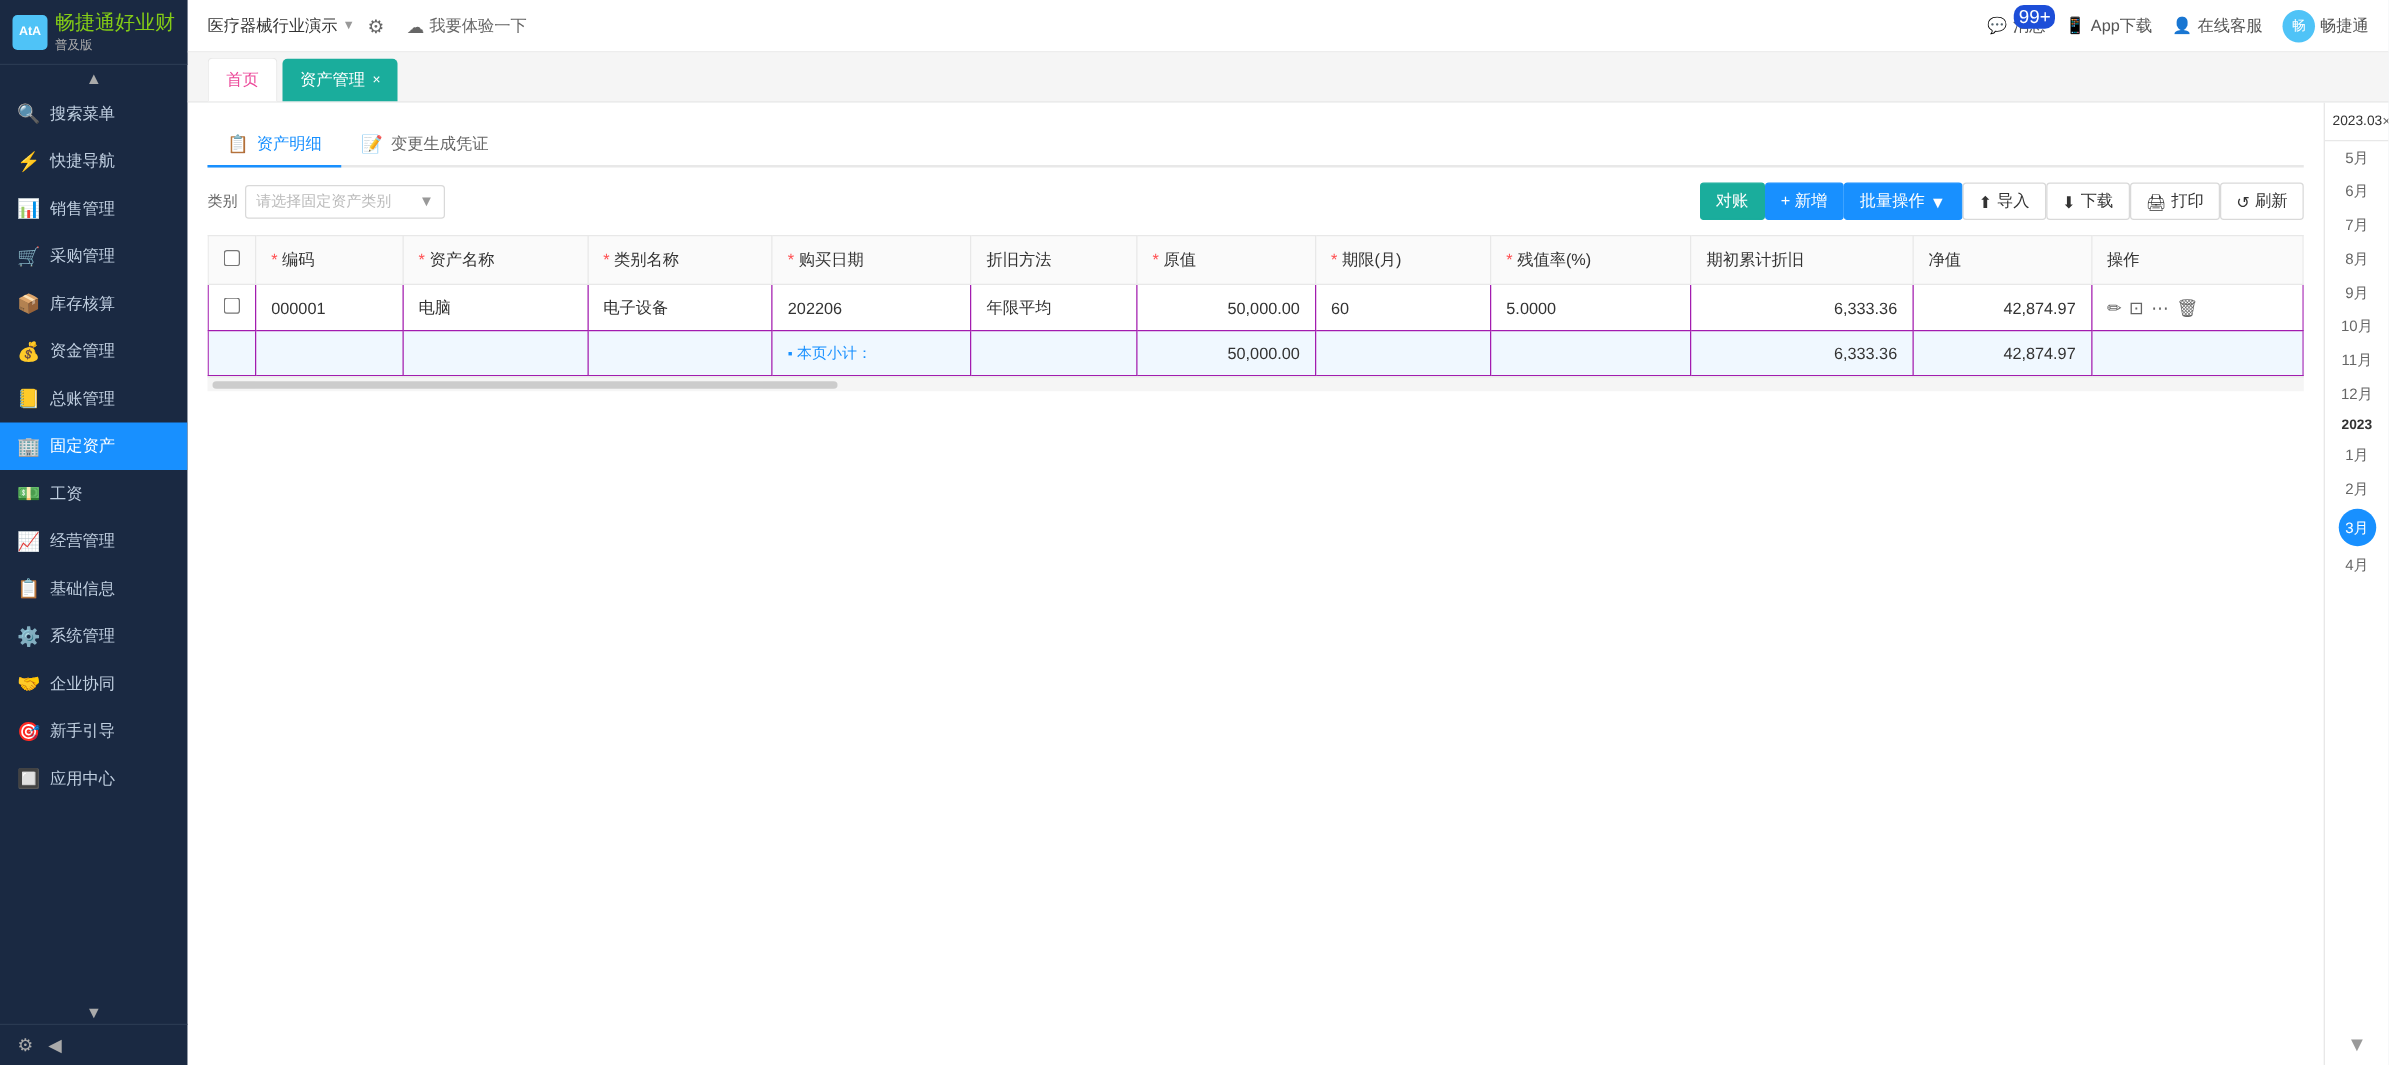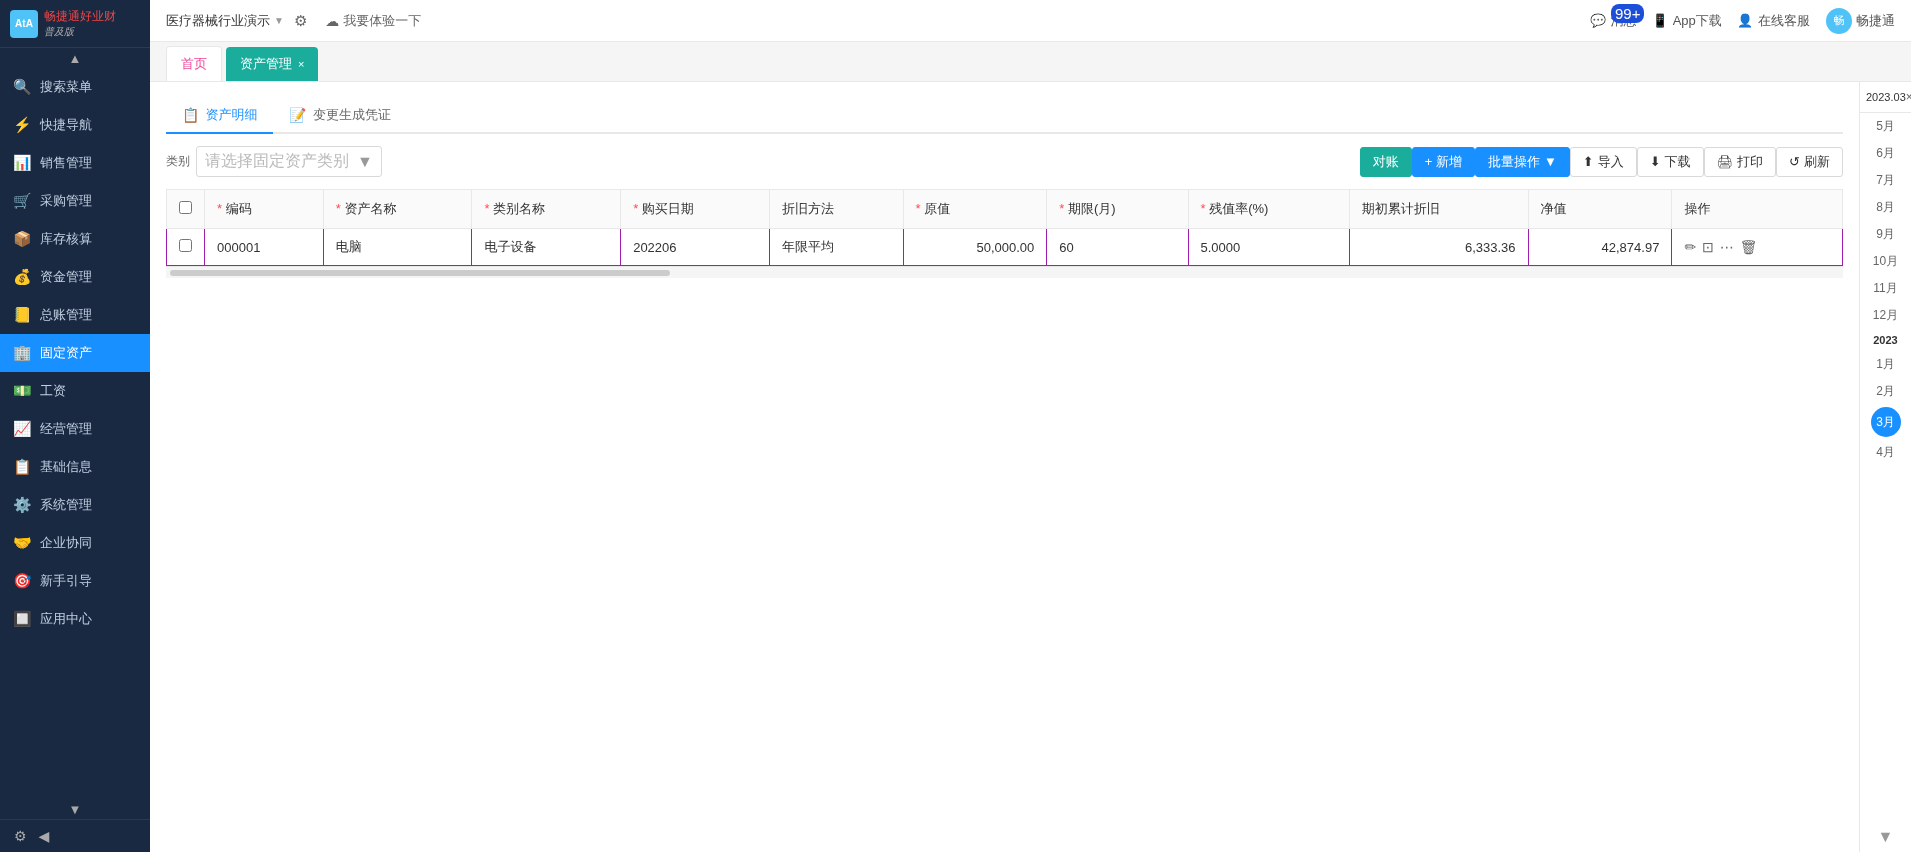--- a/index.html
+++ b/index.html
@@ -45,21 +45,21 @@
     
     .sub-tabs { display: flex; gap: 0; margin-bottom: 12px; border-bottom: 2px solid #e8e8e8; }
     .sub-tab { padding: 8px 16px; font-size: 13px; cursor: pointer; color: #666; display: flex; align-items: center; gap: 6px; }
     .sub-tab.active { color: #1890ff; border-bottom: 2px solid #1890ff; margin-bottom: -2px; }
     .sub-tab-icon { font-size: 14px; }
 
     
     .toolbar { display: flex; align-items: center; gap: 8px; margin-bottom: 12px; }
     .toolbar-filter { display: flex; align-items: center; gap: 6px; }
     .filter-label { font-size: 12px; color: #666; }
-    .filter-select { display: flex; align-items: center; gap: 8px; border: 1px solid #d9d9d9; border-radius: 3px; padding: 4px 8px; font-size: 16px; color: #999; cursor: pointer; min-width: 80px; }
+    .filter-select { display: flex; align-items: center; gap: 20px; border: 1px solid #d9d9d9; border-radius: 3px; padding: 4px 8px; font-size: 12px; color: #999; cursor: pointer; min-width: 80px; }
     .filter-select-wide { min-width: 160px; }
     .toolbar-right { margin-left: auto; display: flex; align-items: center; gap: 0; }
     .btn { padding: 5px 12px; border-radius: 3px; font-size: 13px; cursor: pointer; border: 1px solid #d9d9d9; background: #fff; color: #333; display: flex; align-items: center; gap: 4px; }
     .btn-primary { background: #1890ff; color: #fff; border-color: #1890ff; }
     .btn-teal { background: #1aad9c; color: #fff; border-color: #1aad9c; }
     .btn-batch { background: #1890ff; color: #fff; border-color: #1890ff; }
 
     
     .table-wrap { width: 100%; overflow-x: auto; }
     table { width: 100%; border-collapse: collapse; font-size: 13px; }
@@ -94,22 +94,22 @@
     .hscroll-bar { height: 12px; background: #f5f5f5; border-top: 1px solid #e8e8e8; display: flex; align-items: center; padding: 0 4px; }
     .hscroll-thumb { height: 6px; width: 500px; background: #ccc; border-radius: 3px; }
   </style>
 </head>
 <body>
 
 <div class="sidebar">
   <div class="sidebar-logo">
     <div class="sidebar-logo-icon">AtA</div>
     <div>
-      <div style="color:#ef4444;font-size:12px;">畅捷通好业财</div>
-      <div style="color:#aaa;font-size:10px;font-style:italic;">普及版</div>
+      <div style="color:#84cc16;font-size:16px;">畅捷通好业财</div>
+      <div style="color:#aaa;font-size:10px;">普及版</div>
     </div>
   </div>
   <div class="sidebar-scroll-up">▲</div>
   <div class="sidebar-menu">
     <div class="sidebar-item">
       <span class="sidebar-item-icon">🔍</span>
       <span>搜索菜单</span>
     </div>
     <div class="sidebar-item">
       <span class="sidebar-item-icon">⚡</span>
@@ -307,20 +307,39 @@
               <td style="text-align:right;">42,874.97</td>
               <td>
                 <div class="row-ops">
                   <span class="op-icon" title="编辑">✏</span>
                   <span class="op-icon" title="复制">⊡</span>
                   <span class="op-icon" title="更多">⋯</span>
                   <span class="op-icon" title="删除">🗑</span>
                 </div>
               </td>
             </tr>
+            <tr class="subtotal-row">
+              <td></td>
+              <td></td>
+              <td></td>
+              <td></td>
+              <td>
+                <span class="subtotal-label">
+                  <span style="color:#1890ff;font-size:11px;">▪</span>
+                  <span>本页小计：</span>
+                </span>
+              </td>
+              <td></td>
+              <td style="text-align:right;">50,000.00</td>
+              <td></td>
+              <td></td>
+              <td style="text-align:right;">6,333.36</td>
+              <td style="text-align:right;">42,874.97</td>
+              <td></td>
+            </tr>
           </tbody>
         </table>
       </div>
 
       <div class="hscroll-bar">
         <div class="hscroll-thumb"></div>
       </div>
 
     </div>
 

